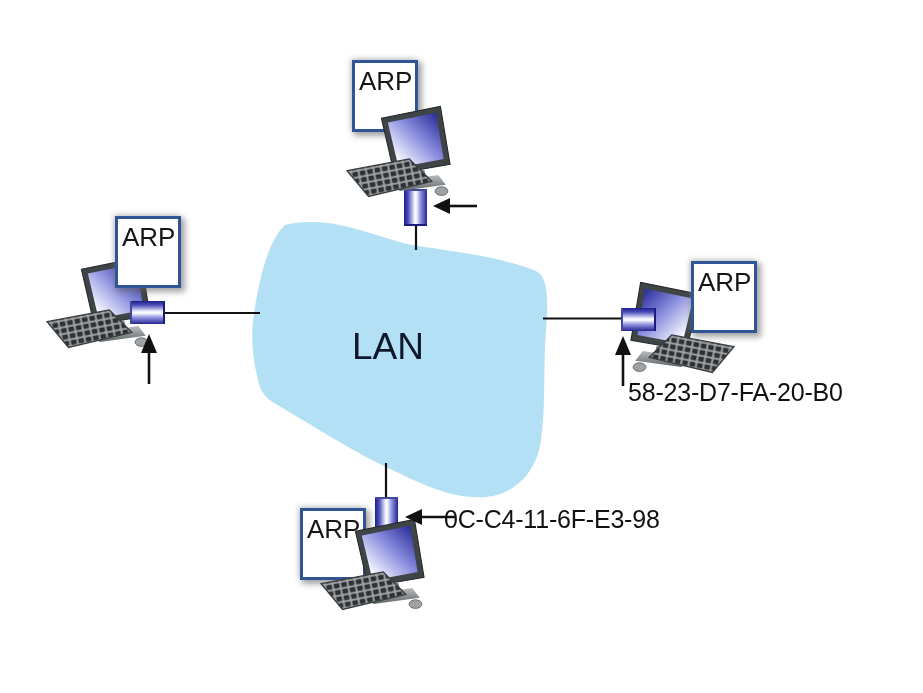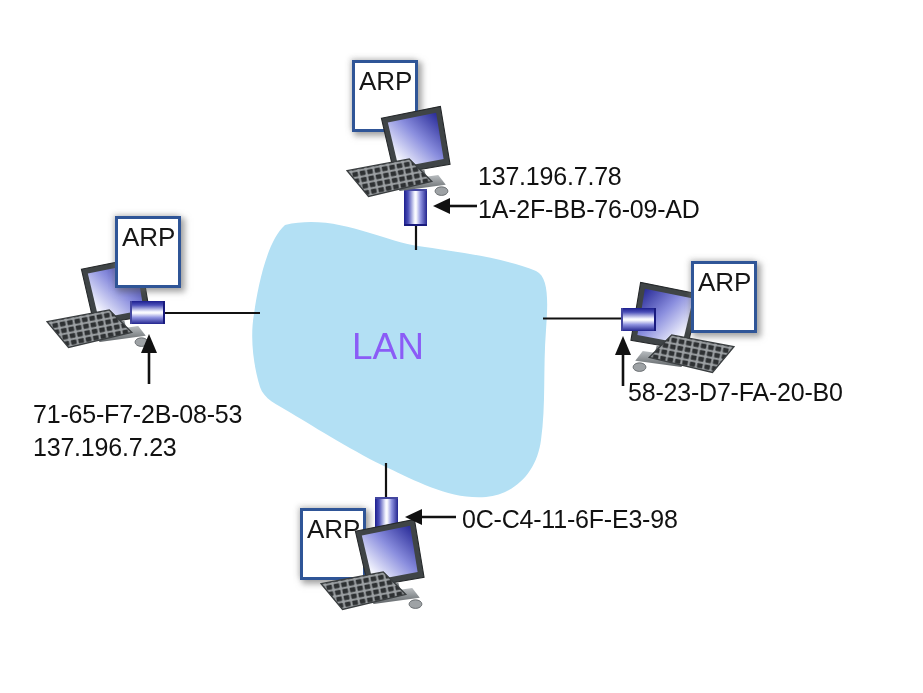--- a/index.html
+++ b/index.html
@@ -33,21 +33,21 @@
     font-size:26px;line-height:28px;padding:4px 0 0 4px;color:#161616;
   }
 
   .addr{
     position:absolute;z-index:9;font-size:25px;line-height:33px;
     letter-spacing:-0.2px;white-space:nowrap;color:#111;
   }
   .addr div{white-space:nowrap;}
 
   #lan-label{
-    position:absolute;z-index:9;left:352px;top:326px;font-size:37px;color:#8b5cf6;
+    position:absolute;z-index:9;left:352px;top:326px;font-size:37px;color:#0f172a;
   }
 </style>
 </head>
 <body>
 
 <div id="canvas">
 
   <svg width="0" height="0" style="position:absolute">
     <defs>
       <linearGradient id="scrG" x1="1" y1="0" x2="0" y2="1">
@@ -93,56 +93,48 @@
     <path d="M386 463 L386 500" stroke="#111" stroke-width="2.2" fill="none"></path>
   </svg>
 
   <div class="arp" style="left:352px;top:60px;z-index:2">
     <span>ARP</span>
   </div>
   <div class="nic nic-v" style="left:404px;top:189px;z-index:3"></div>
   <svg class="pc" style="left:346px;top:105px;z-index:4" width="118" height="95" viewBox="0 0 110 88">
       <use href="#pcsym"></use>
     </svg>
-  <div class="addr" style="left:478px;top:160px">
-    <div>137.196.7.78</div>
-    <div>1A-2F-BB-76-09-AD</div>
-  </div>
 
   <svg class="pc" style="left:46px;top:256px;z-index:4" width="118" height="95" viewBox="0 0 110 88">
       <use href="#pcsym"></use>
     </svg>
   <div class="nic nic-h" style="left:130px;top:301px;z-index:5"></div>
   <div class="arp" style="left:115px;top:216px;z-index:6">
     <span>ARP</span>
-  </div>
-  <div class="addr" style="left:33px;top:398px">
-    <div>71-65-F7-2B-08-53</div>
-    <div>137.196.7.23</div>
   </div>
 
   <svg class="pc mirror" style="left:617px;top:281px;z-index:4" width="118" height="95" viewBox="0 0 110 88">
       <use href="#pcsym"></use>
     </svg>
   <div class="nic nic-h" style="left:621px;top:308px;z-index:5"></div>
   <div class="arp" style="left:691px;top:261px;z-index:6">
     <span>ARP</span>
   </div>
   <div class="addr" style="left:628px;top:376px">
     <div>58-23-D7-FA-20-B0</div>
   </div>
 
   <div class="arp" style="left:300px;top:508px;z-index:2">
     <span>ARP</span>
   </div>
   <div class="nic nic-v" style="left:375px;top:497px;z-index:3"></div>
   <svg class="pc" style="left:320px;top:518px;z-index:4" width="118" height="95" viewBox="0 0 110 88">
       <use href="#pcsym"></use>
     </svg>
-  <div class="addr" style="left:462px;top:503px">
+  <div class="addr" style="left:444px;top:503px">
     <div>0C-C4-11-6F-E3-98</div>
   </div>
 
   <div id="lan-label">LAN</div>
 
   <svg id="arrow-layer" class="layer" viewBox="0 0 923 693">
     <g>
       <path d="M477 206 L449 206" stroke="#111" stroke-width="2.6" fill="none"></path>
       <polygon points="433,206 450,198 450,214" fill="#111"></polygon>
     </g>

